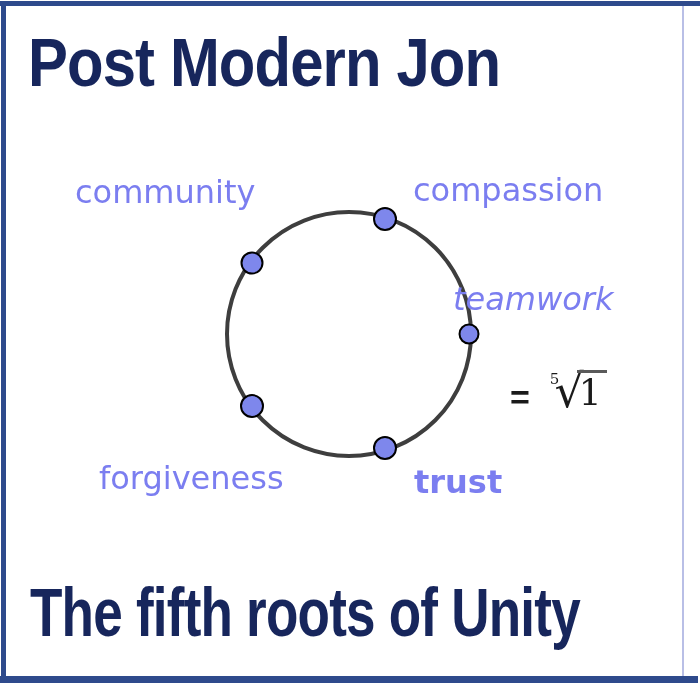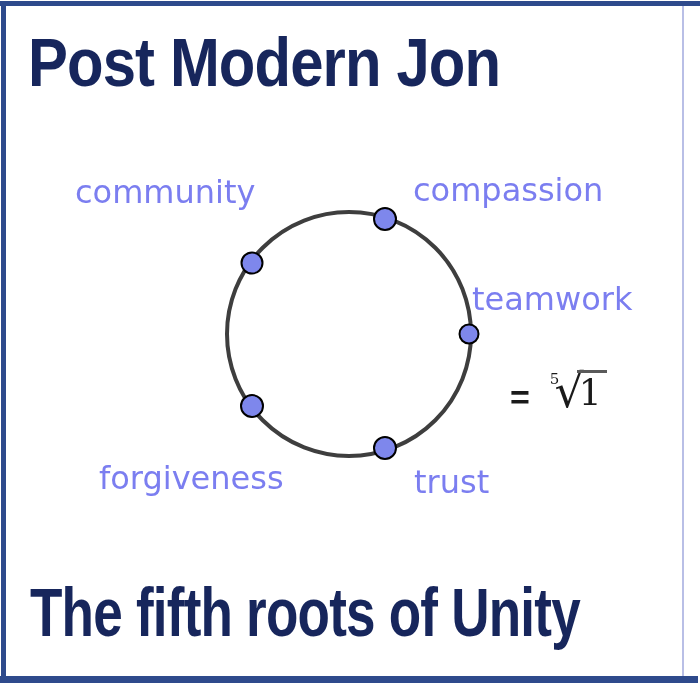--- a/index.html
+++ b/index.html
@@ -71,23 +71,23 @@
   .pt-label {
     position: absolute;
     font-family: "DejaVu Sans", sans-serif;
     font-size: 32px;
     line-height: 1;
     white-space: nowrap;
     color: var(--label-periwinkle, #7b7ef0);
   }
   .lbl-compassion  { left: 75px;  top: 176px; }
   .lbl-community   { left: 413px; top: 174px; }
-  .lbl-teamwork    { left: 472px; top: 283px; }
+  .lbl-teamwork    { left: 453px; top: 283px; font-style: italic; }
   .lbl-forgiveness { left: 99px;  top: 462px; }
-  .lbl-trust       { left: 414px; top: 466px; }
+  .lbl-trust       { left: 414px; top: 466px; font-weight: bold; }
 
   
   .equation {
     position: absolute;
     left: 510px;
     top: 368px;
     display: flex;
     align-items: flex-start;
     color: var(--equation-ink, #1a1a1a);
   }

